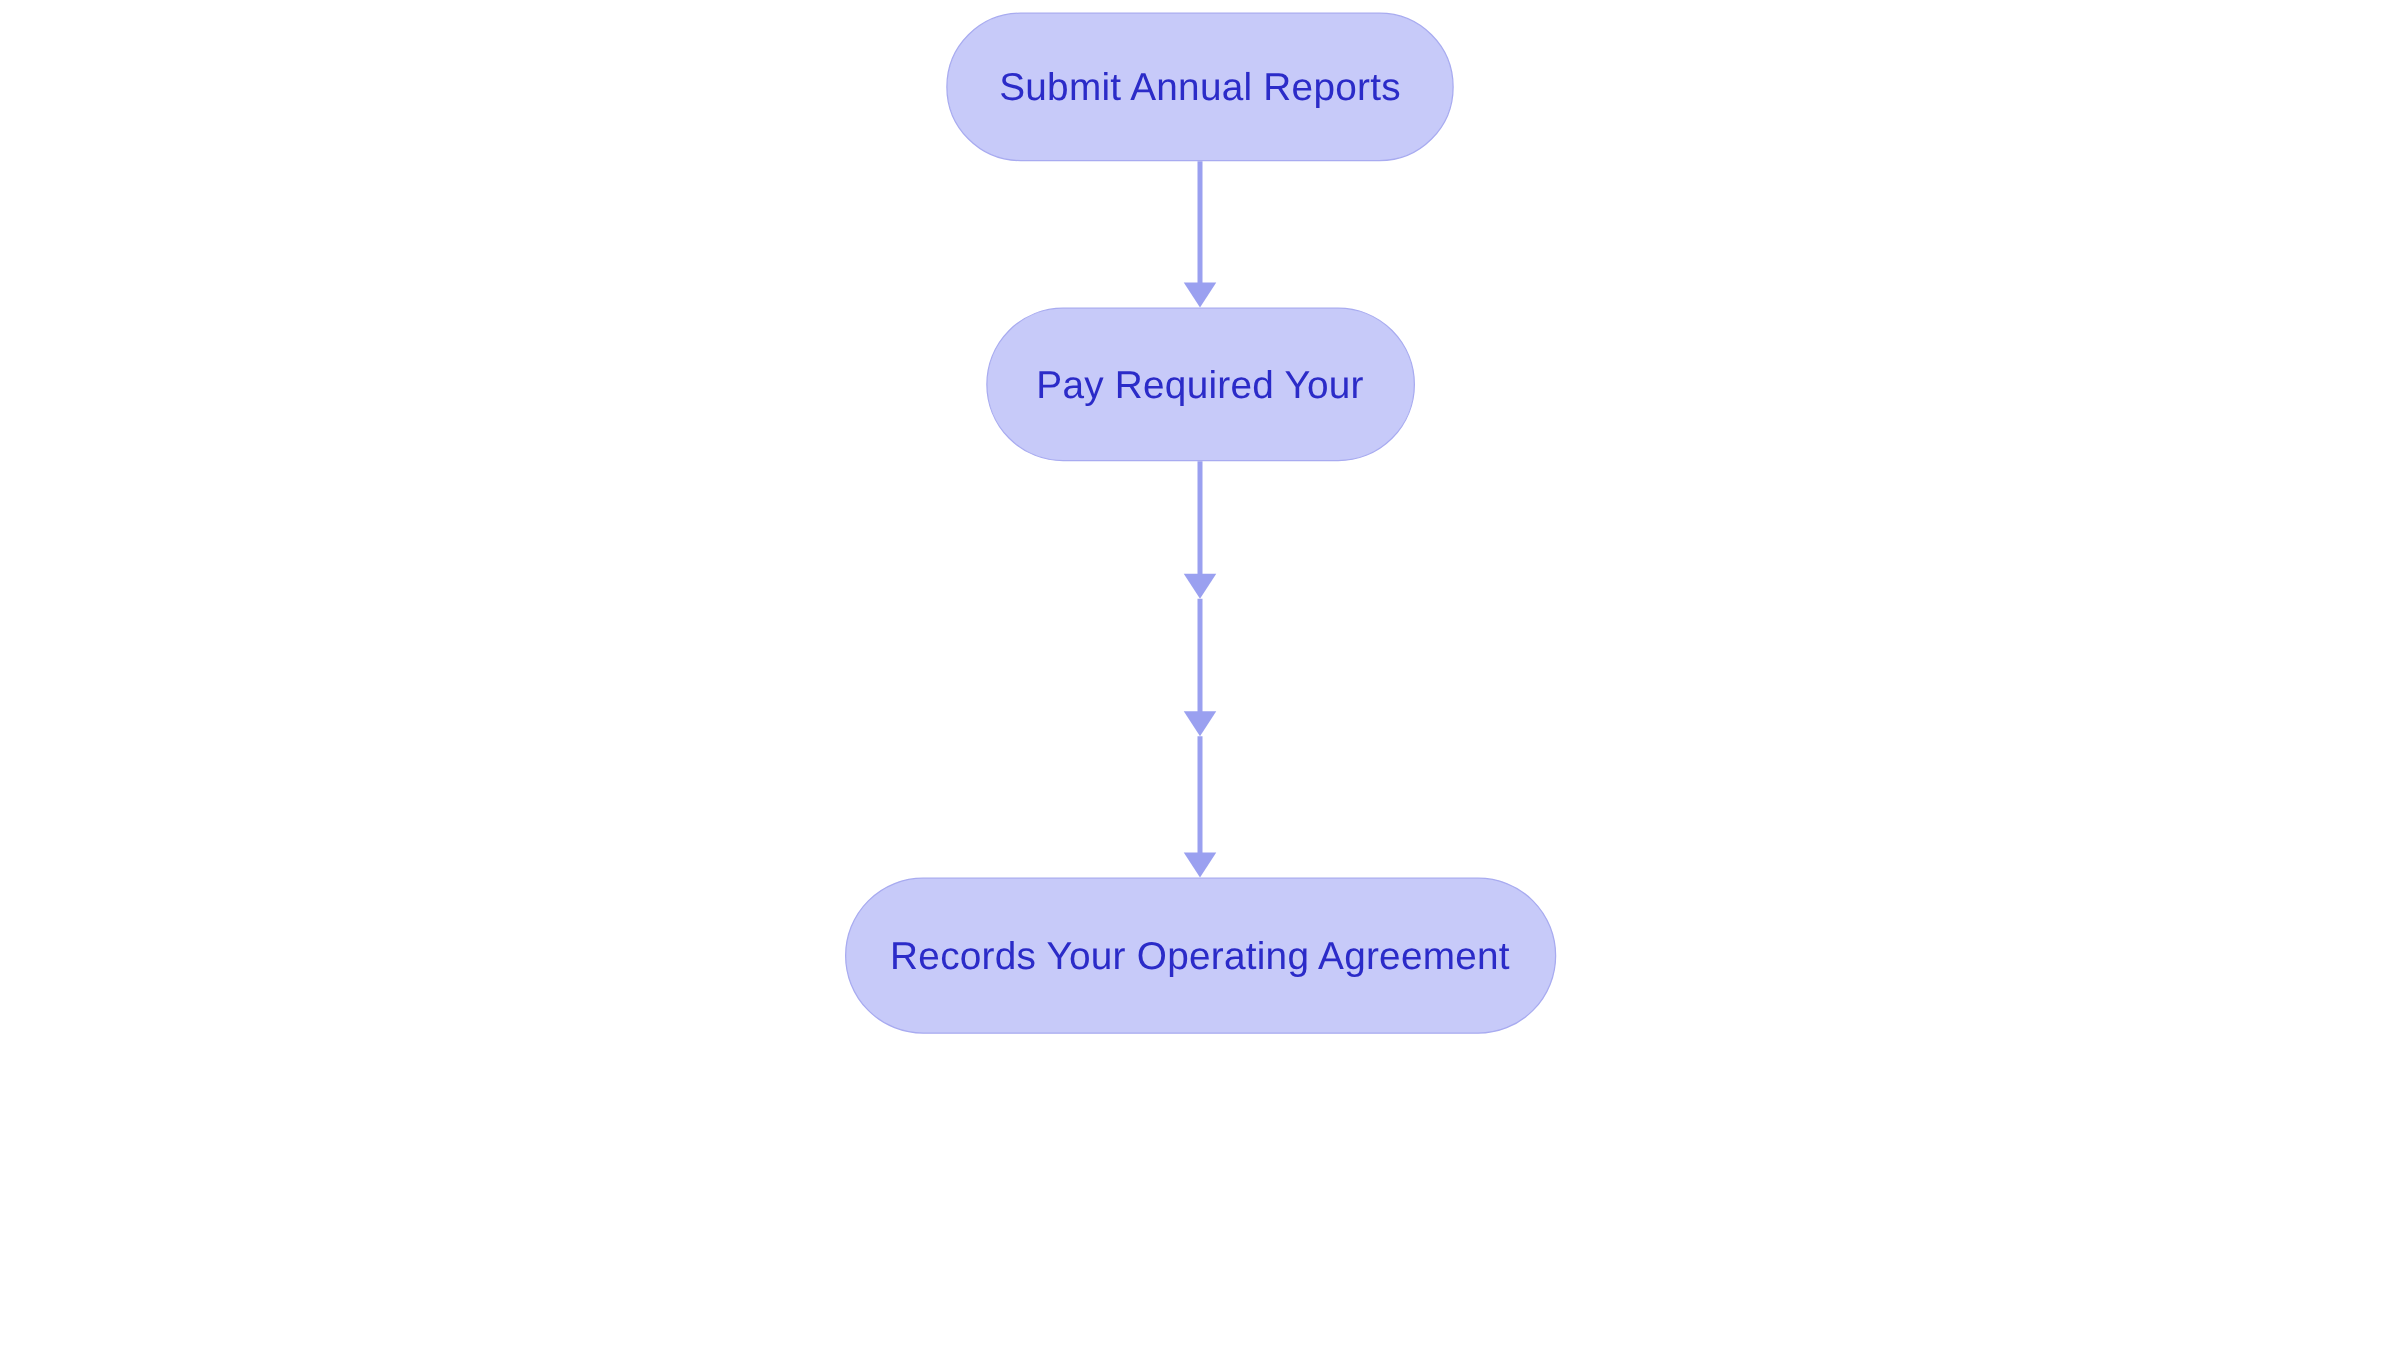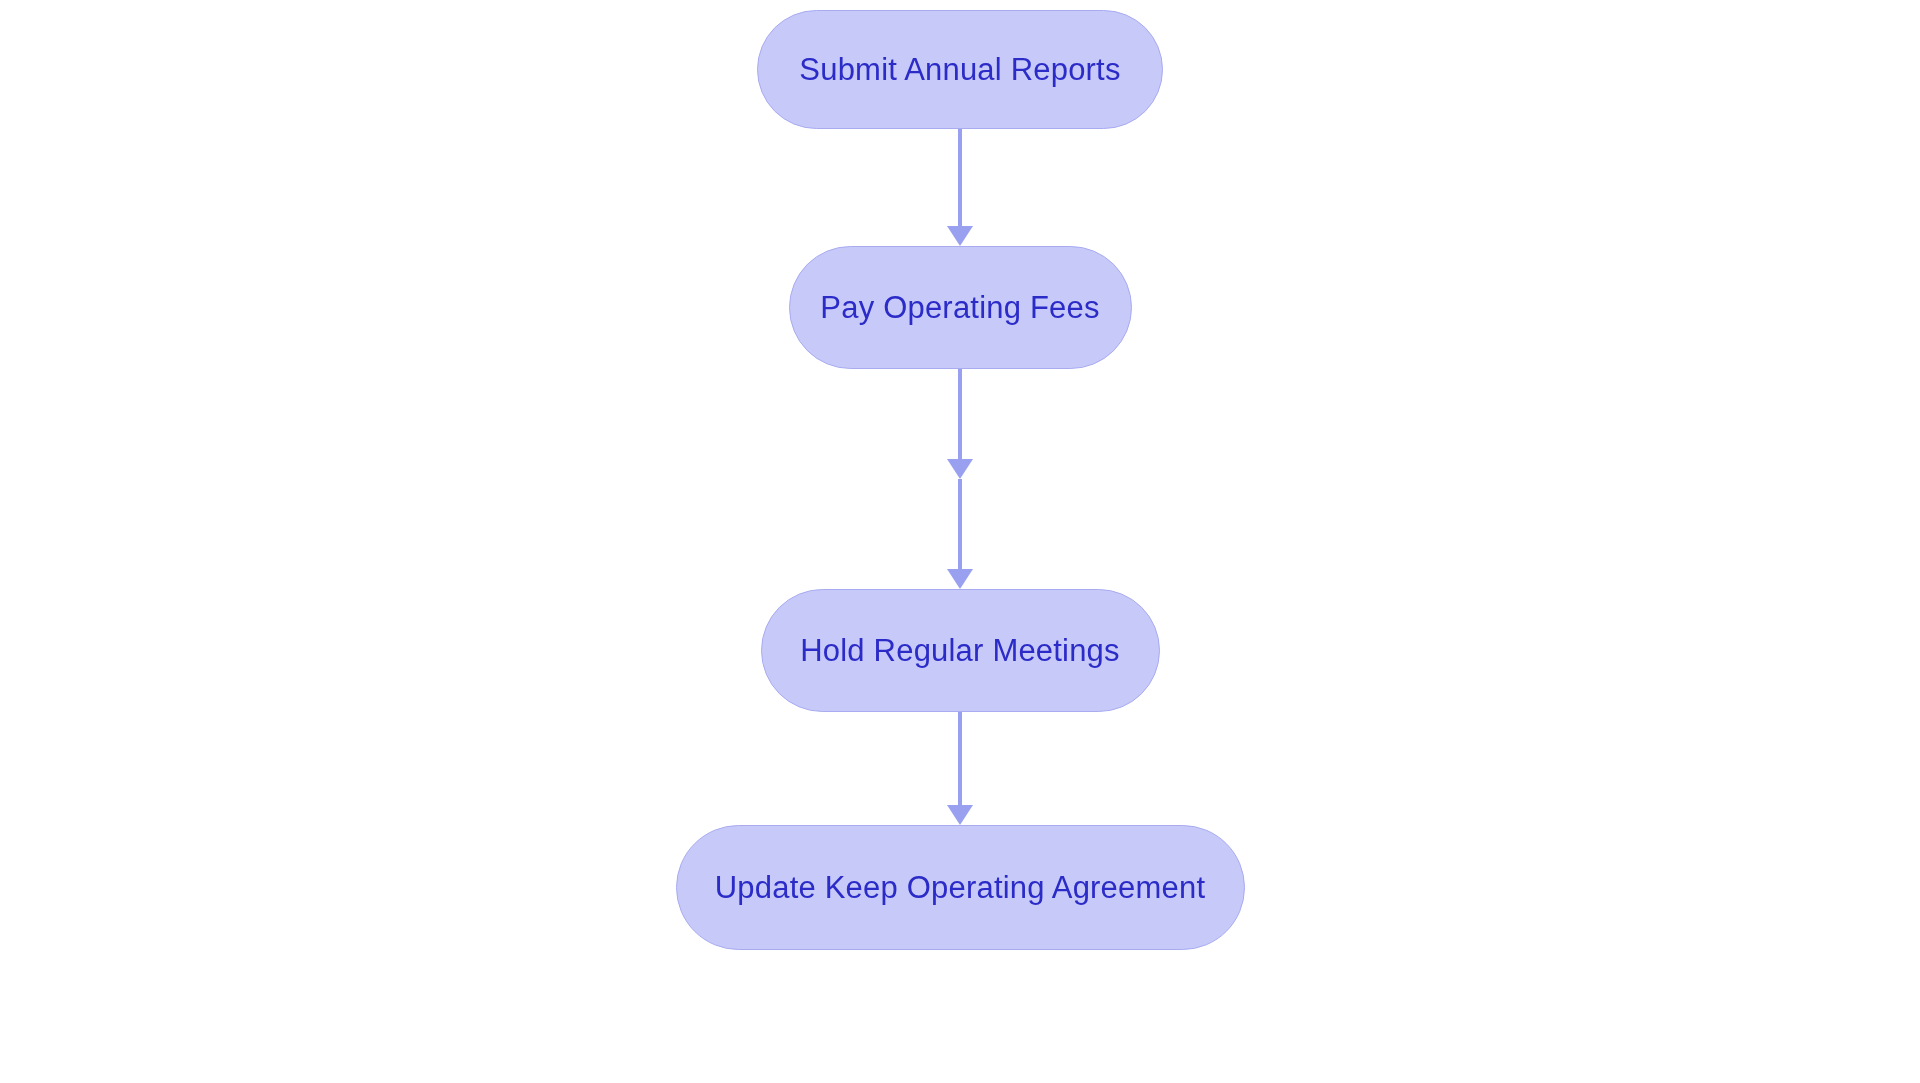--- a/index.html
+++ b/index.html
@@ -100,41 +100,38 @@
     <div class="node node-1">
       <span class="node-label">Submit Annual Reports</span>
     </div>
 
     <div class="connector conn-1">
       <div class="conn-stem"></div>
       <div class="conn-head"></div>
     </div>
 
     <div class="node node-2">
-      <span class="node-label">Pay Operating Fees</span>
+      <span class="node-label">Pay Required Your</span>
     </div>
 
     <div class="connector conn-2">
       <div class="conn-stem"></div>
       <div class="conn-head"></div>
     </div>
 
 
     <div class="connector conn-3">
       <div class="conn-stem"></div>
       <div class="conn-head"></div>
     </div>
 
-    <div class="node node-4">
-      <span class="node-label">Hold Regular Meetings</span>
-    </div>
 
     <div class="connector conn-4">
       <div class="conn-stem"></div>
       <div class="conn-head"></div>
     </div>
 
     <div class="node node-5">
-      <span class="node-label">Update Keep Operating Agreement</span>
+      <span class="node-label">Records Your Operating Agreement</span>
     </div>
 
   </div>
 </div>
 
 </body></html>

